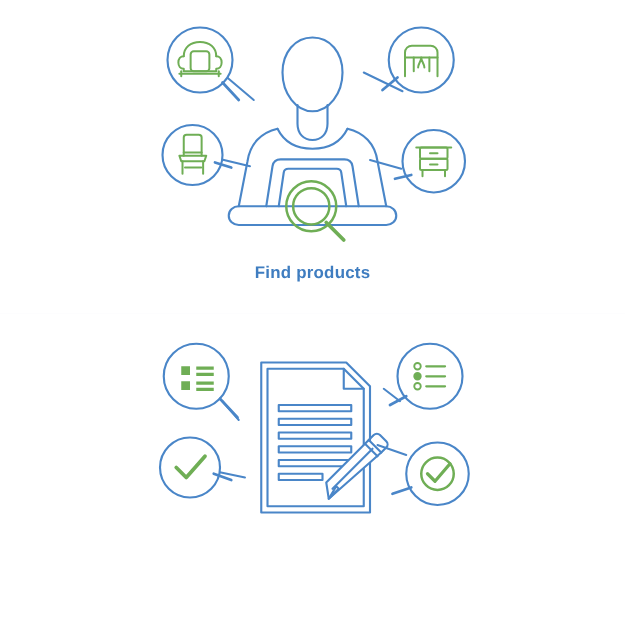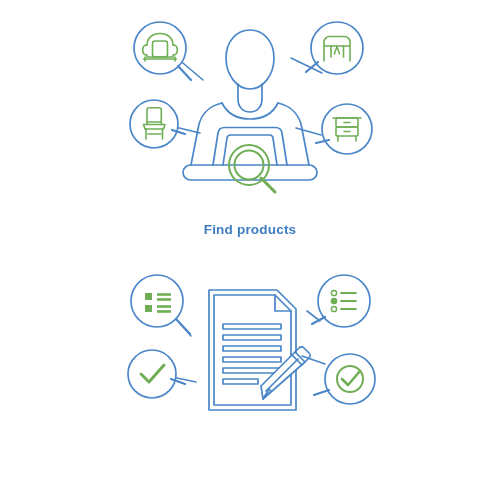--- a/index.html
+++ b/index.html
@@ -23,21 +23,21 @@
   .illus{position:absolute;left:0;top:0;width:500px;}
 
   .caption{
     position:absolute;left:0;width:500px;text-align:center;
     font-weight:bold;
     letter-spacing:.2px;
     font-size:13.5px;
     color:#3f7dc0;
     font-family:"Liberation Sans", sans-serif;
   }
-  #caption-find{top:222px;}
+  #caption-find{top:210px;}
 </style>
 </head>
 <body>
 
 <div id="stage">
 
   <div class="divider"></div>
 
   <div class="panel" id="panel-find">
 

